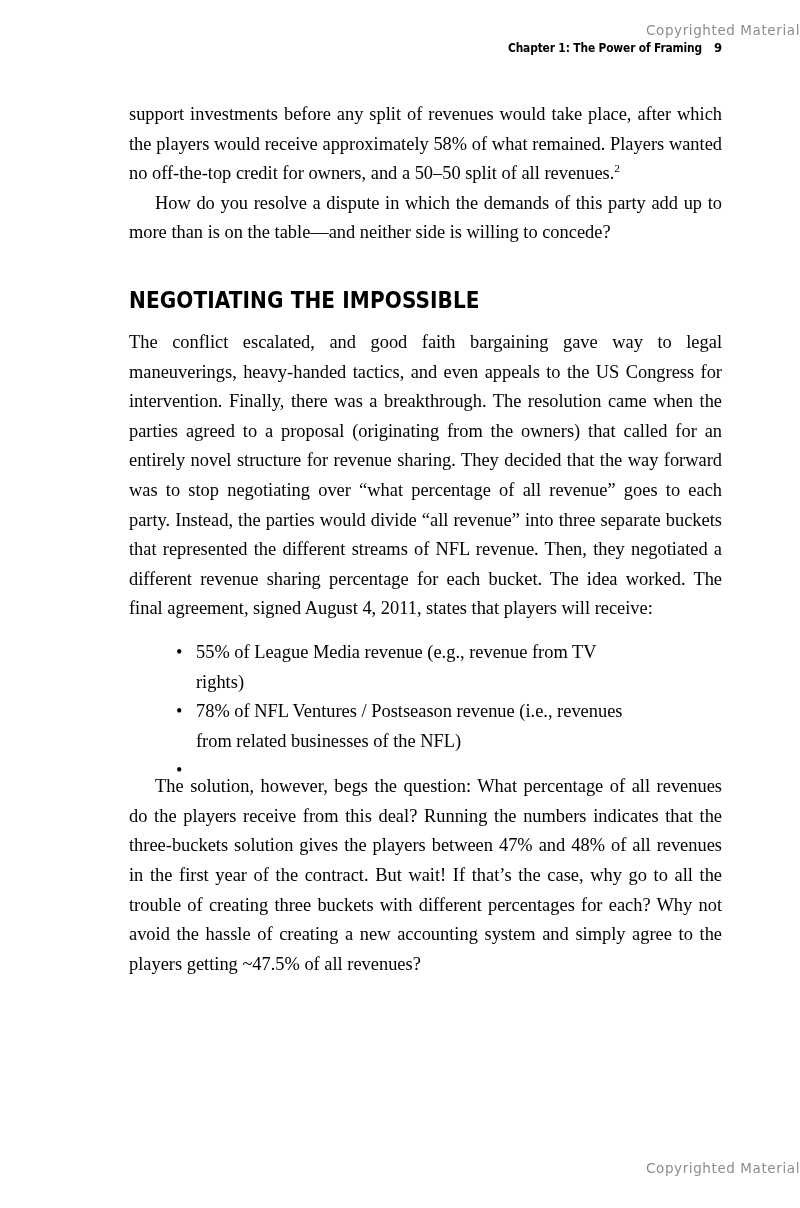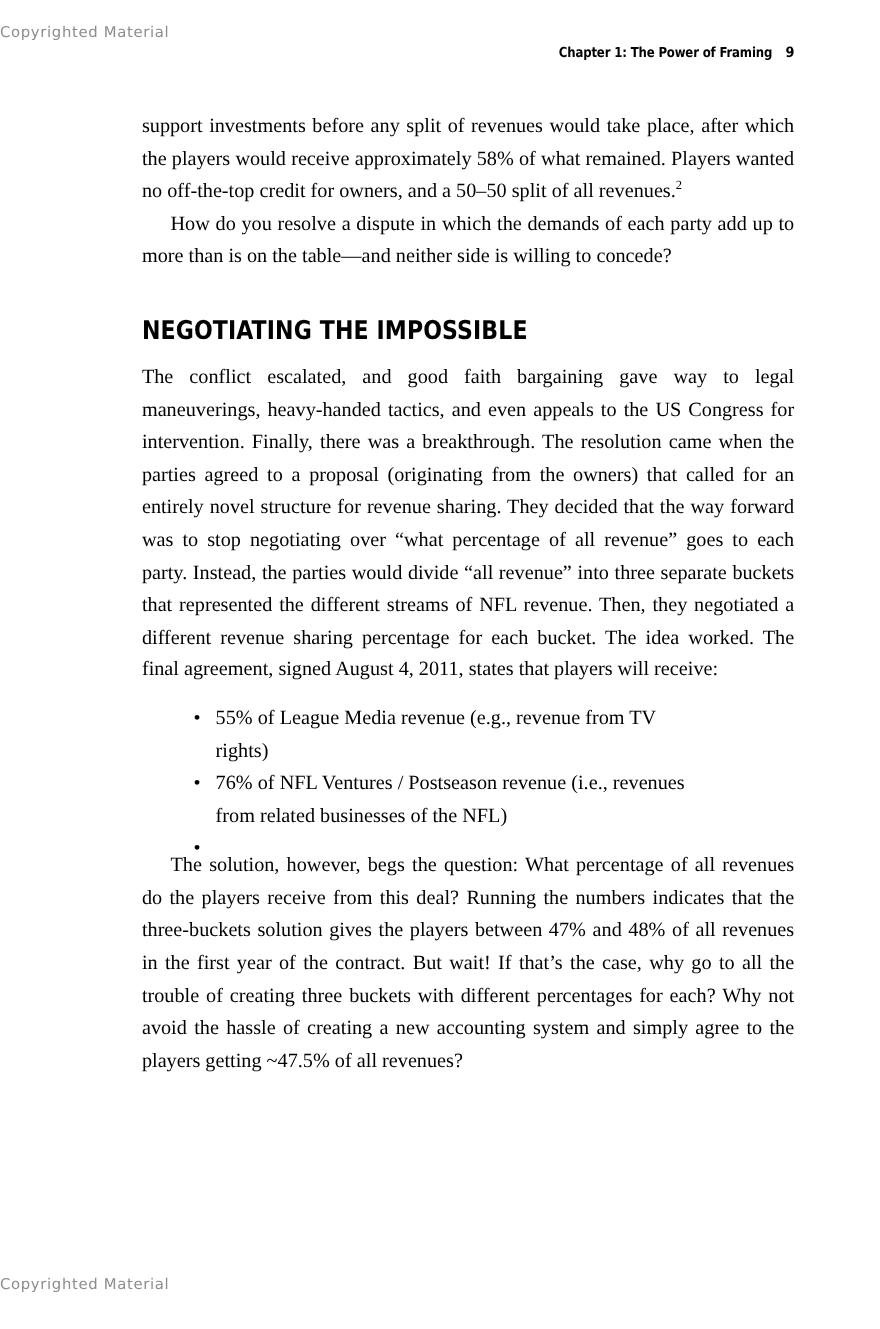--- a/index.html
+++ b/index.html
@@ -17,21 +17,21 @@
     overflow: hidden;
     font-family: "Liberation Serif", "DejaVu Serif", serif;
     color: #000000;
   }
 
   
   .watermark {
     position: absolute;
     left: 0;
     width: 800px;
-    text-align: left;
+    text-align: right;
     font-family: "DejaVu Sans", "Liberation Sans", sans-serif;
     font-size: 13.5px;
     letter-spacing: 0.6px;
     color: #8d8d8d;
     white-space: nowrap;
   }
   .watermark-top { top: 22px; }
   .watermark-bottom { top: 1160px; }
 
   
@@ -127,40 +127,40 @@
 
   <div class="running-head">
     <span class="rh-title">Chapter 1: The Power of Framing</span>
     <span class="rh-page">9</span>
   </div>
 
   <div class="textblock">
 
     <p class="body"><span>support investments before any split of revenues would take place, after which the players would receive approximately 58% of what remained. Players wanted no off-the-top credit for owners, and a 50–50 split of </span><span class="ital">all revenues.</span><sup class="fn">2</sup></p>
 
-    <p class="body indented">How do you resolve a dispute in which the demands of each party add up to more than is on the table—and neither side is willing to concede?</p>
+    <p class="body indented">How do you resolve a dispute in which the demands of this party add up to more than is on the table—and neither side is willing to concede?</p>
 
     <div class="gap-before-heading"></div>
 
     <h2 class="section-heading">NEGOTIATING THE IMPOSSIBLE</h2>
 
     <div class="gap-after-heading"></div>
 
     <p class="body">The conflict escalated, and good faith bargaining gave way to legal maneuverings, heavy-handed tactics, and even appeals to the US Congress for intervention. Finally, there was a breakthrough. The resolution came when the parties agreed to a proposal (originating from the owners) that called for an entirely novel structure for revenue sharing. They decided that the way forward was to stop negotiating over “what percentage of all revenue” goes to each party. Instead, the parties would divide “all revenue” into three separate buckets that represented the different streams of NFL revenue. Then, they negotiated a different revenue sharing percentage for each bucket. The idea worked. The final agreement, signed August 4, 2011, states that players will receive:</p>
 
     <div class="gap-before-list"></div>
 
     <ul class="bullets">
       <li>
         <span class="bullet-dot">•</span>
         <span>55% of League Media revenue (e.g., revenue from TV rights)</span>
       </li>
       <li>
         <span class="bullet-dot">•</span>
-        <span>76% of NFL Ventures / Postseason revenue (i.e., revenues from related businesses of the NFL)</span>
+        <span>78% of NFL Ventures / Postseason revenue (i.e., revenues from related businesses of the NFL)</span>
       </li>
       <li>
         <span class="bullet-dot">•</span>
       </li>
     </ul>
 
     <div class="gap-after-list"></div>
 
     <p class="body indented"><span>The solution, however, begs the question: What percentage of </span><span class="ital">all revenues</span><span> do the players receive from this deal? Running the numbers indicates that the three-buckets solution gives the players between 47% and 48% of all revenues in the first year of the contract. But wait! If that’s the case, why go to all the trouble of creating three buckets with different percentages for each? Why not avoid the hassle of creating a new accounting system and simply agree to the players getting ~47.5% of all revenues?</span></p>
 

